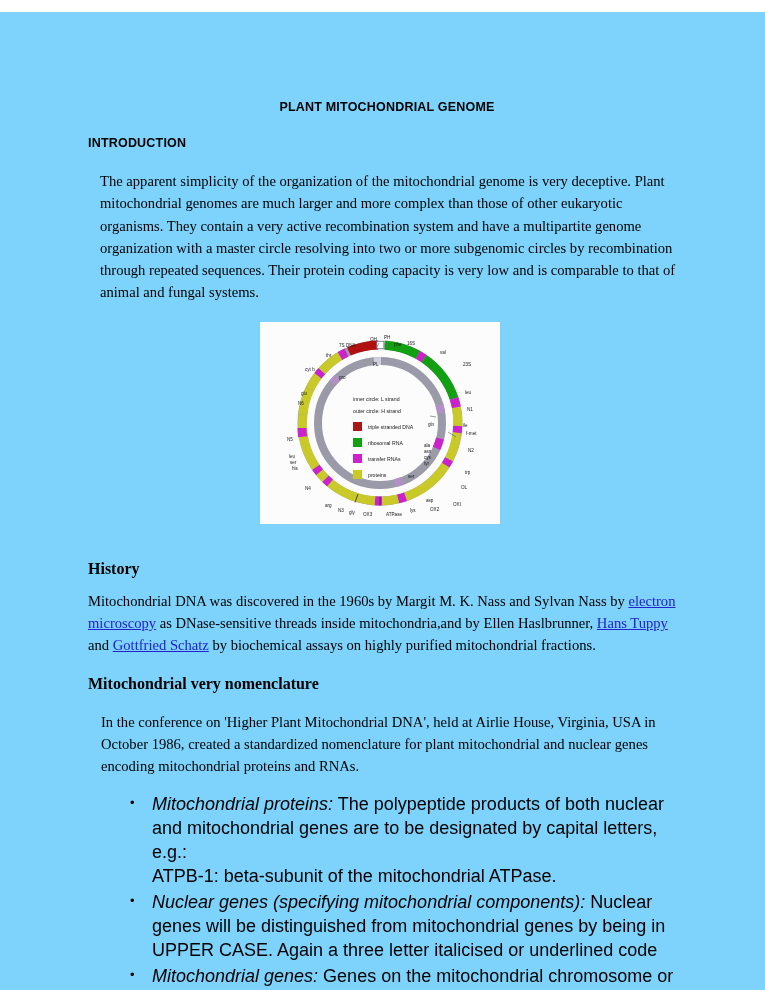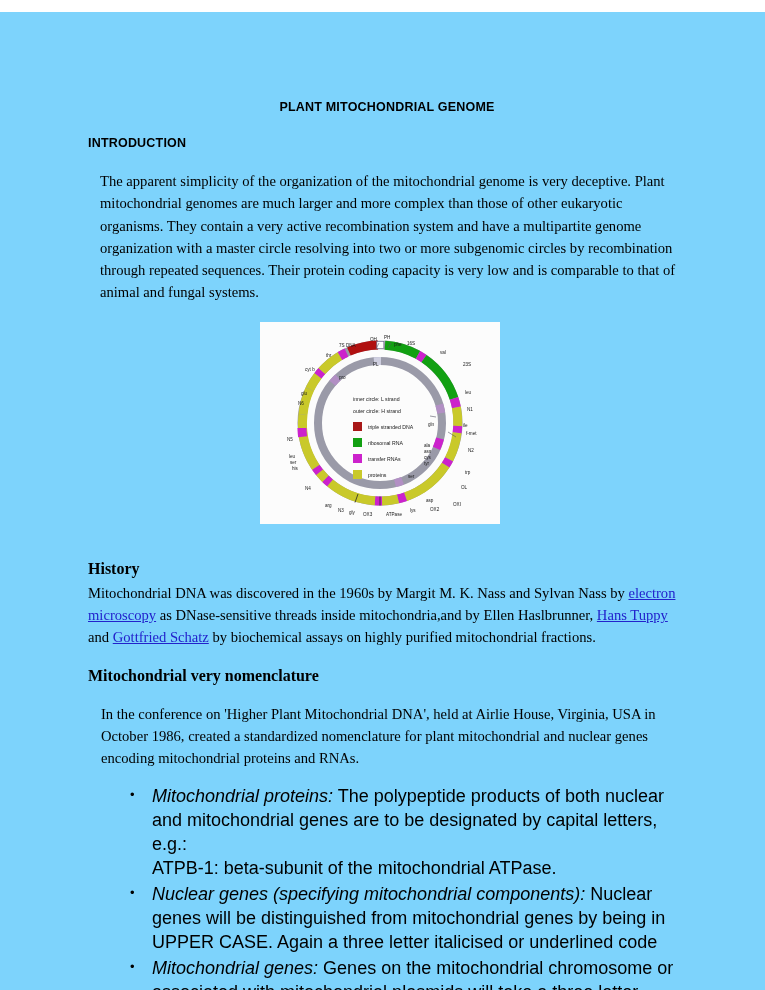--- a/index.html
+++ b/index.html
@@ -57,21 +57,21 @@
   .para {
     font-family: "Liberation Serif", serif;
     font-size: 14.6px;
     line-height: 22.3px;
     margin: 0;
     text-align: left;
   }
   .para-intro { margin-bottom: 4px; margin-left: 12px; }
 
   .history-block { margin-top: 0; }
-  .history-para { margin-top: 4px; }
+  .history-para { margin-top: 12px; }
 
   a.doclink {
     color: #2222cc;
     text-decoration: underline;
   }
 
   
   .figure-wrap {
     margin: 18px 0 0 0;
     display: flex;

